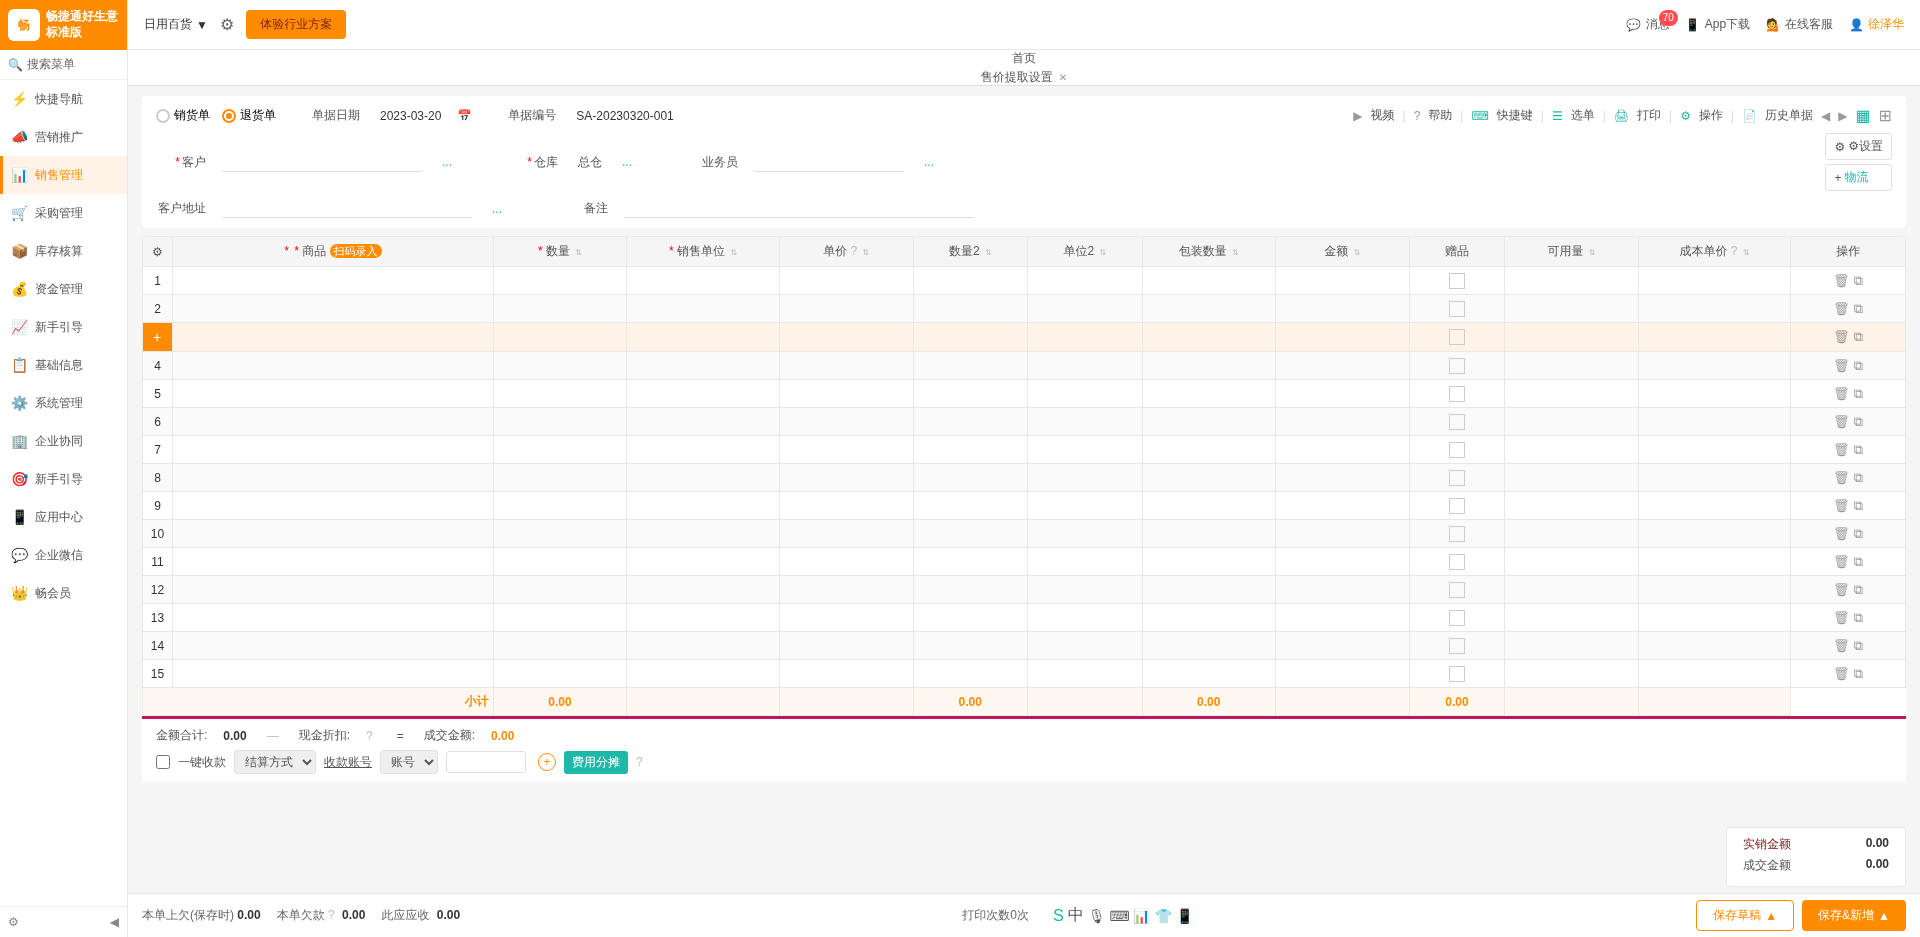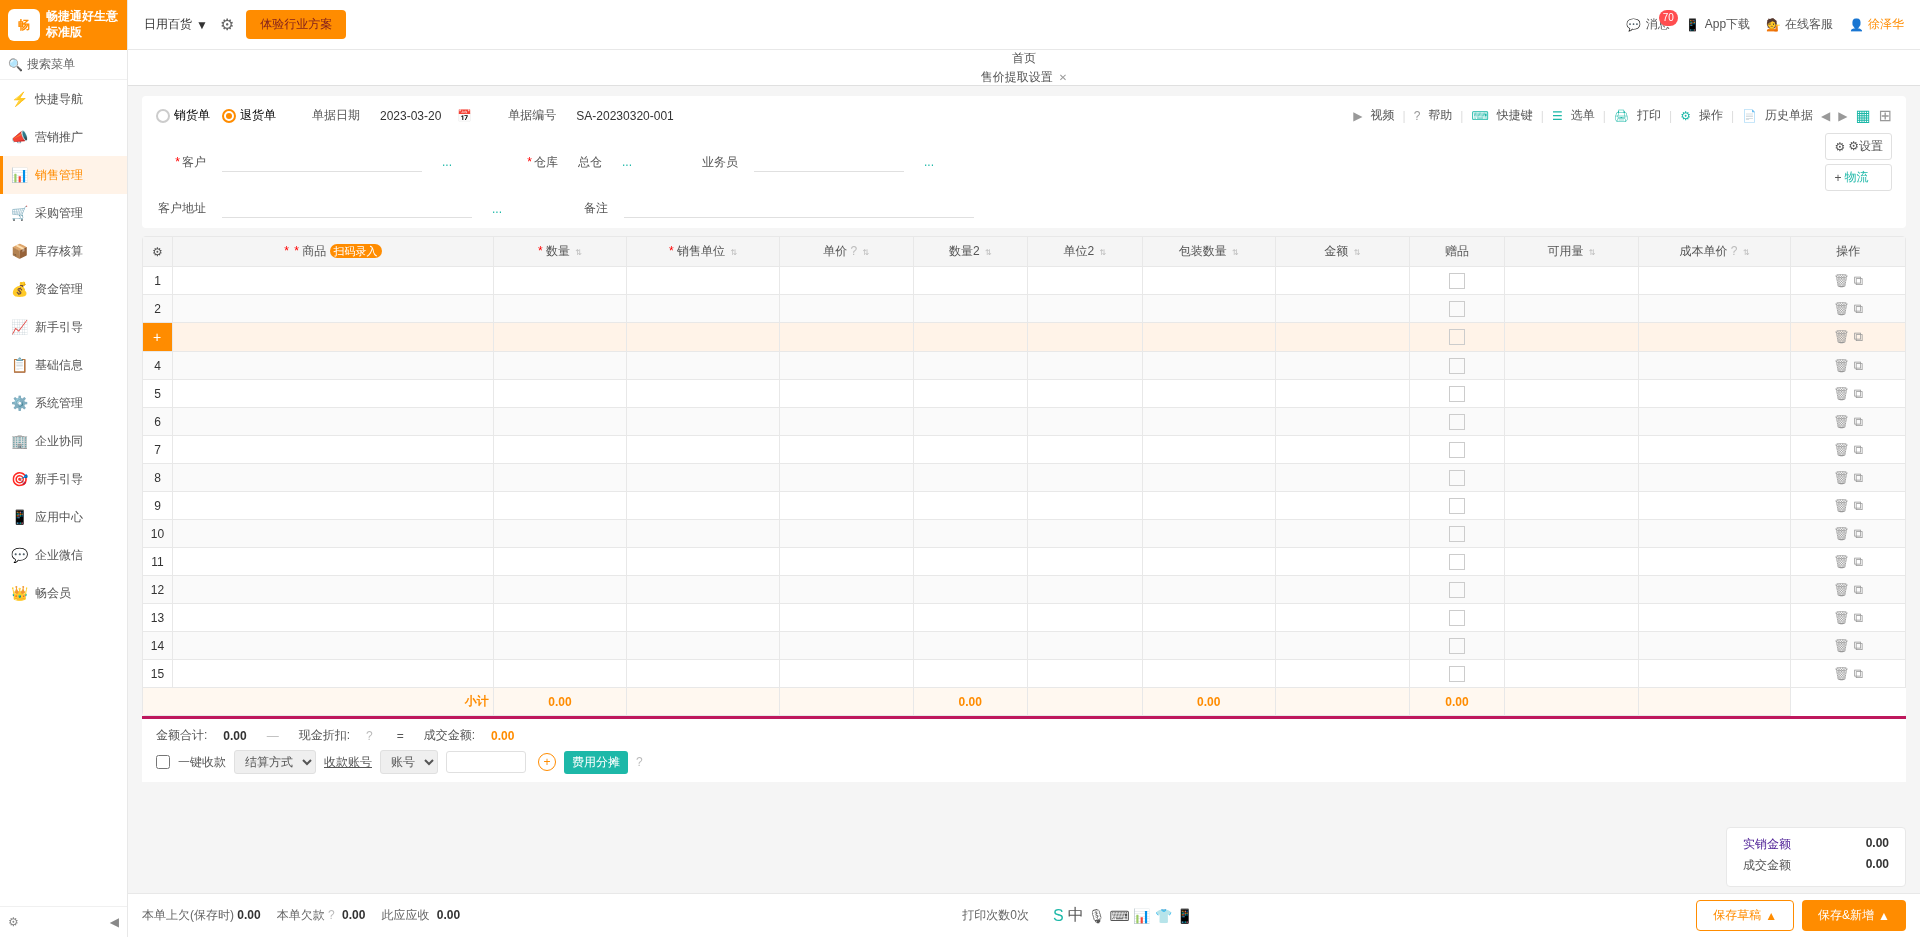--- a/index.html
+++ b/index.html
@@ -755,21 +755,21 @@
         <span style="cursor:pointer;color:#555;font-size:14px;">📊</span>
         <span style="cursor:pointer;color:#555;font-size:14px;">👕</span>
         <span style="cursor:pointer;color:#555;font-size:14px;">📱</span>
       </div>
     </div>
 
     <div style="display:flex;gap:8px;position:relative;">
 
       <div style="position:absolute;bottom:44px;right:0;background:#fff;border:1px solid #e8e8e8;padding:8px 16px;border-radius:4px;min-width:180px;">
         <div class="summary-row">
-          <span style="color:#4c1d95;">实销金额</span>
+          <span style="color:#7f1d1d;">实销金额</span>
           <span style="color:#333;font-weight:bold;">0.00</span>
         </div>
         <div class="summary-row">
           <span style="color:#555;">成交金额</span>
           <span style="color:#333;font-weight:bold;">0.00</span>
         </div>
       </div>
 
       <button class="save-draft-btn">
         <span>保存草稿</span>

